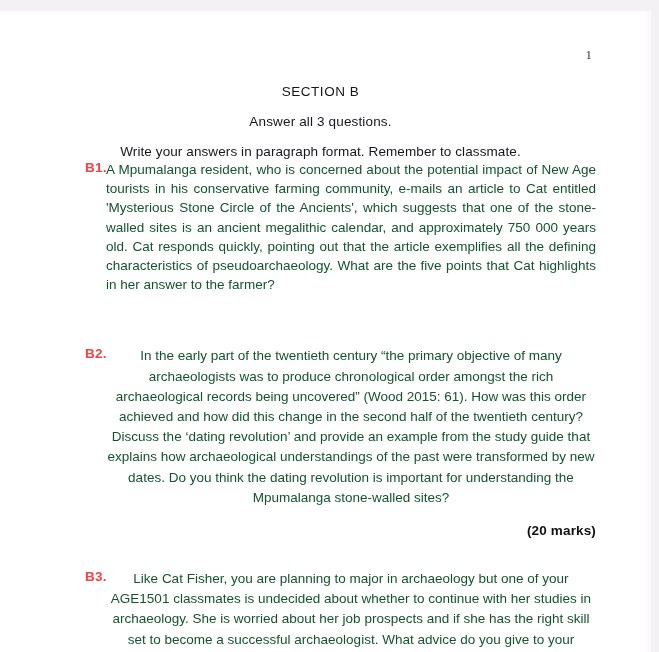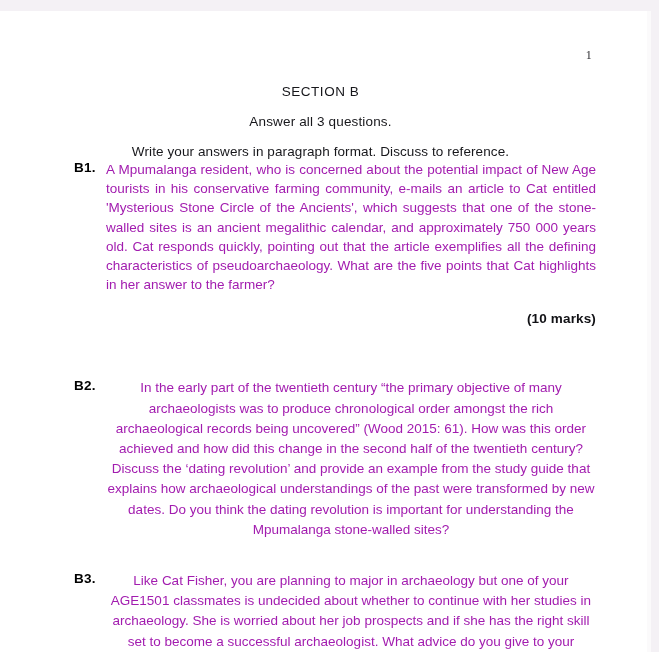--- a/index.html
+++ b/index.html
@@ -95,30 +95,30 @@
     width: 641px;
   }
   .question {
     position: relative;
     padding-left: 106px;
     padding-right: 45px;
     color: #1c1c20;
   }
   .q-label {
     position: absolute;
-    left: 74px;
+    left: 85px;
     top: 0;
     font-weight: bold;
     font-size: 13.5px;
-    color: #000000;
+    color: #ef4444;
     letter-spacing: 0.2px;
   }
   .q-body {
     font-size: 13.5px;
-    color: #a21caf;
+    color: #14532d;
   }
   .q-body.justify {
     text-align: justify;
     text-justify: inter-word;
     line-height: 19.2px;
   }
   .q-body.loose {
     text-align: center;
     line-height: 20.2px;
   }
@@ -144,34 +144,34 @@
   <div class="scan-edge-right"></div>
   <div class="scan-edge-right-inner"></div>
 
   <div class="paper"></div>
 
   <div class="page-number">1</div>
 
   <div class="headings">
     <div class="heading heading-section">SECTION B</div>
     <div class="heading heading-answer">Answer all 3 questions.</div>
-    <div class="heading heading-write">Write your answers in paragraph format. Discuss to reference.</div>
+    <div class="heading heading-write">Write your answers in paragraph format. Remember to classmate.</div>
   </div>
 
   <div class="questions">
 
     <div class="question" id="q1">
       <div class="q-label">B1.</div>
       <div class="q-body justify">A Mpumalanga resident, who is concerned about the potential impact of New Age tourists in his conservative farming community, e-mails an article to Cat entitled 'Mysterious Stone Circle of the Ancients', which suggests that one of the stone-walled sites is an ancient megalithic calendar, and approximately 750 000 years old. Cat responds quickly, pointing out that the article exemplifies all the defining characteristics of pseudoarchaeology. What are the five points that Cat highlights in her answer to the farmer?</div>
-      <div class="q-marks">(10 marks)</div>
     </div>
 
     <div class="question" id="q2">
       <div class="q-label">B2.</div>
       <div class="q-body loose">In the early part of the twentieth century “the primary objective of many archaeologists was to produce chronological order amongst the rich archaeological records being uncovered” (Wood 2015: 61). How was this order achieved and how did this change in the second half of the twentieth century? Discuss the ‘dating revolution’ and provide an example from the study guide that explains how archaeological understandings of the past were transformed by new dates. Do you think the dating revolution is important for understanding the Mpumalanga stone-walled sites?</div>
+      <div class="q-marks">(20 marks)</div>
     </div>
 
     <div class="question" id="q3">
       <div class="q-label">B3.</div>
       <div class="q-body loose">Like Cat Fisher, you are planning to major in archaeology but one of your AGE1501 classmates is undecided about whether to continue with her studies in archaeology. She is worried about her job prospects and if she has the right skill set to become a successful archaeologist.  What advice do you give to your classmate? Discuss at least four (4) career options for an aspiring archaeologist and six (6) personal qualities that are useful to a professional archaeologist.</div>
 
     </div>
 
   </div>
 </div>

